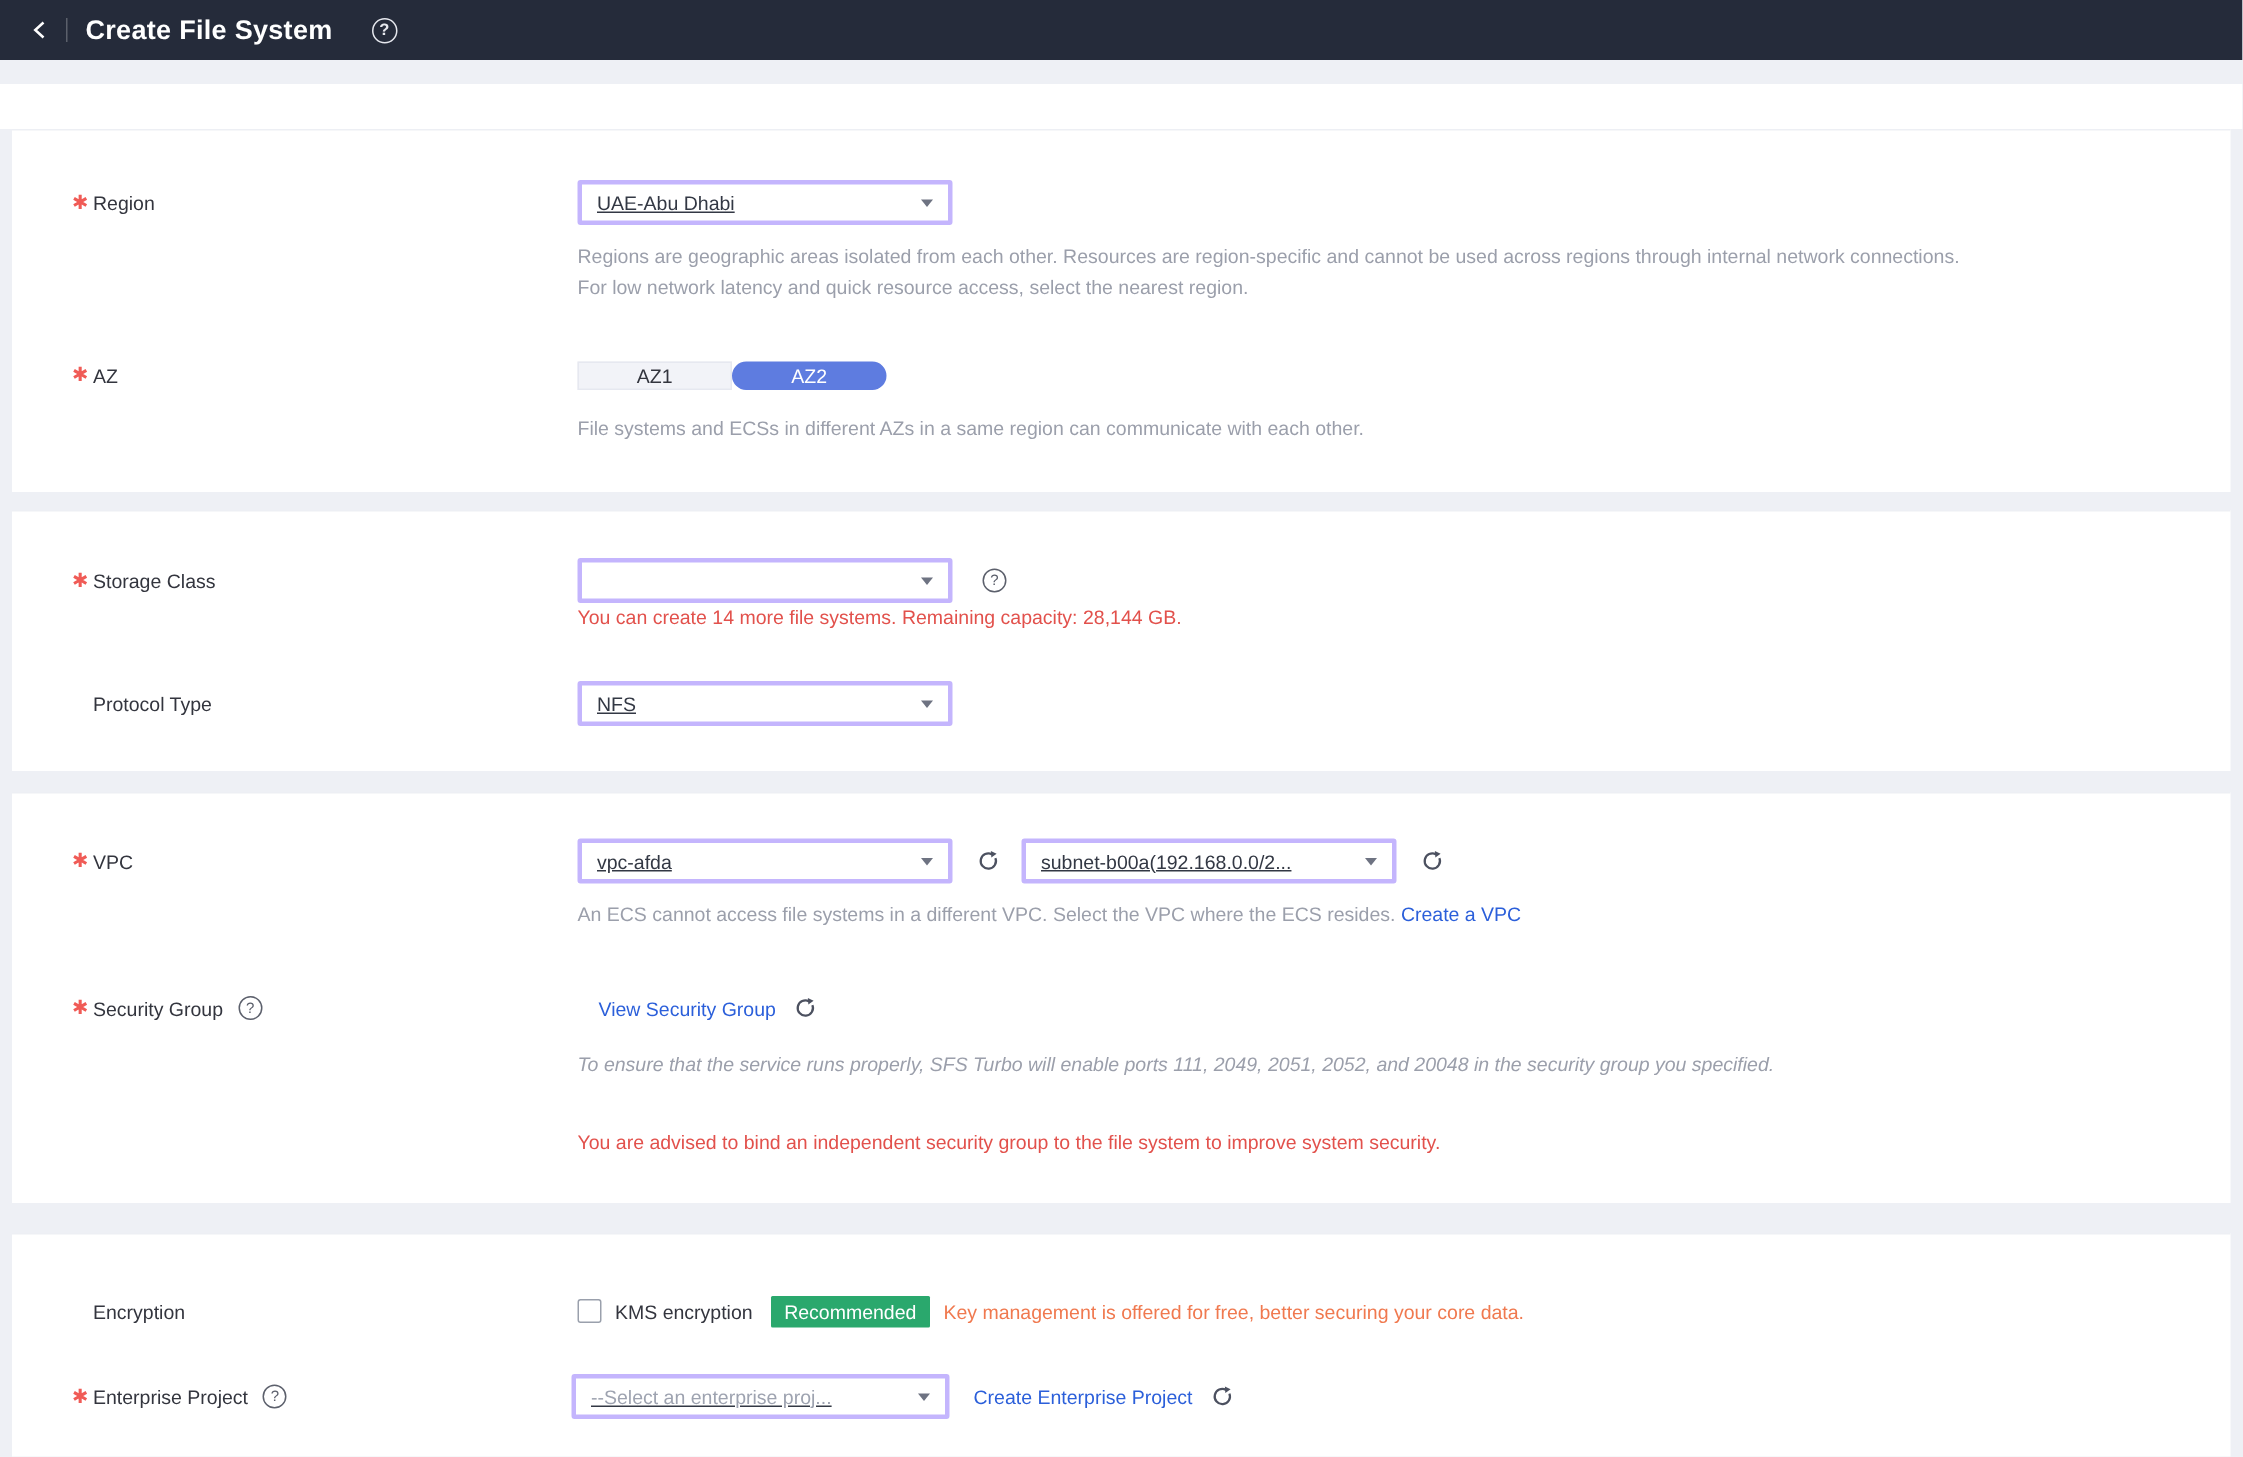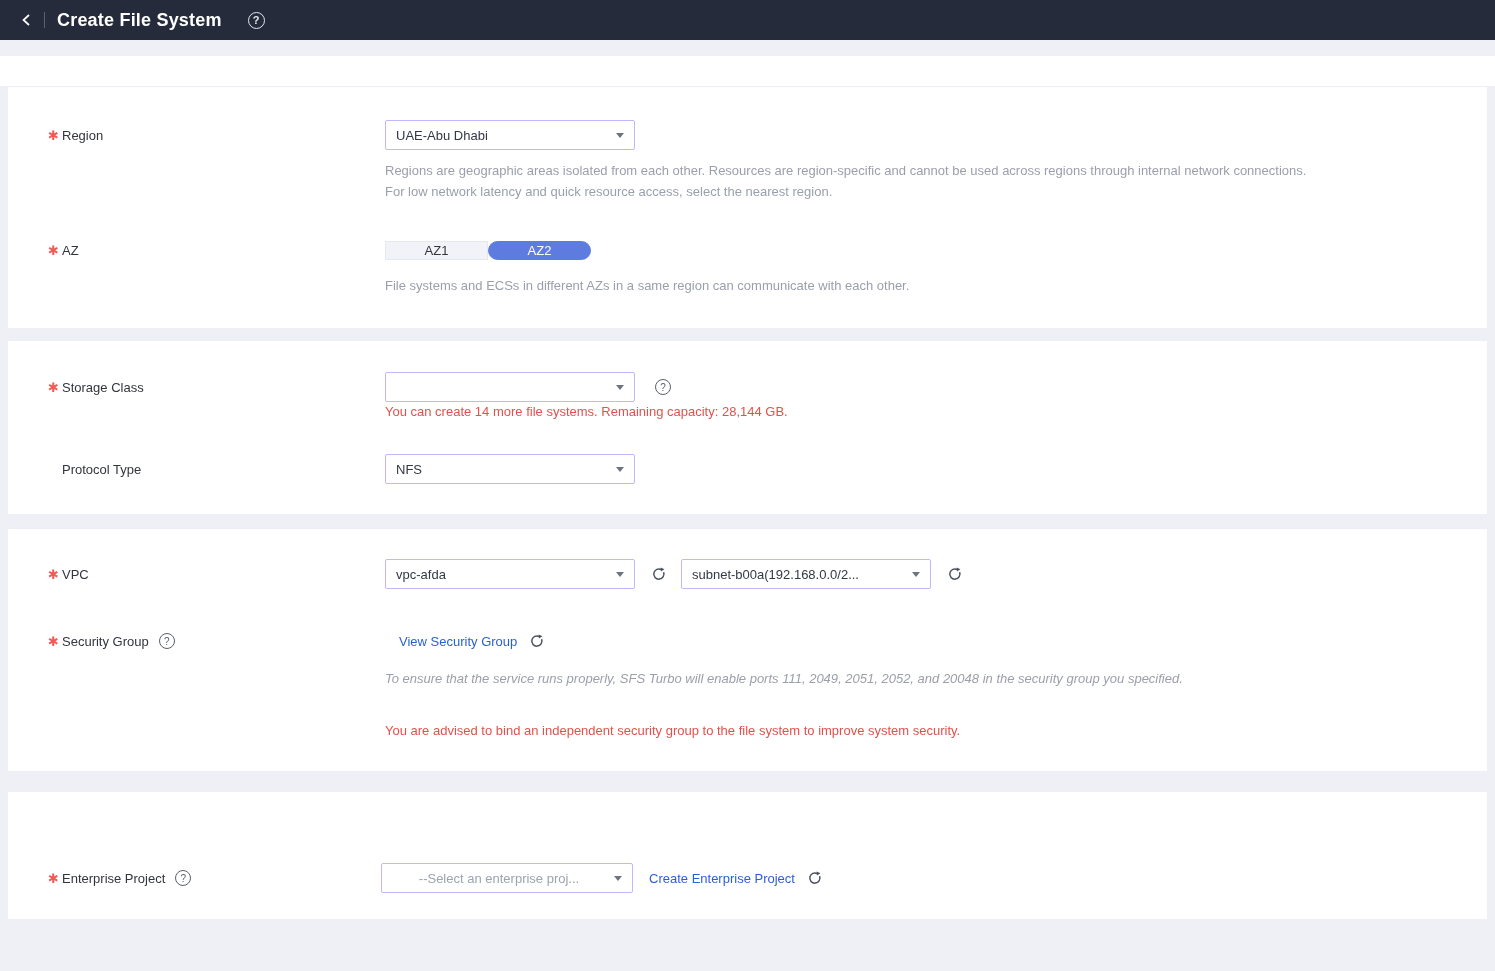--- a/index.html
+++ b/index.html
@@ -39,25 +39,25 @@
   .req-star { width:14px; color:#f05b56; font-size:13px; }
   .req-star.hidden { visibility:hidden; }
   .label-help {
     margin-left:10px; width:16px; height:16px; border:1px solid #5c606c; border-radius:50%;
     display:flex; align-items:center; justify-content:center; font-size:10px; color:#5c606c; cursor:pointer;
   }
   .row-content { flex:1; }
   .control-line { display:flex; align-items:center; height:30px; }
   
   .select-box {
-    width:250px; height:30px; border:1px solid #c4b5fd; border-radius:2px; background:#fff;
-    display:flex; align-items:center; padding:0 10px; cursor:pointer;
+    width:250px; height:30px; border:3px solid #c4b5fd; border-radius:2px; background:#fff;
+    display:flex; align-items:center; padding:0 10px; cursor:pointer;text-decoration:underline;
   }
   .select-box .value { flex:1; color:#333844; white-space:nowrap; overflow:hidden; }
-  .select-box .value.placeholder { color:#9ea3b0;text-align:center; }
+  .select-box .value.placeholder { color:#9ea3b0; }
   .caret {
     width:0; height:0; border-left:4.5px solid transparent; border-right:4.5px solid transparent;
     border-top:5.5px solid #6e7382; margin-left:8px;
   }
   .refresh-btn { margin-left:16px; margin-right:6px; cursor:pointer; display:flex; align-items:center; }
   
   .az-group { display:flex; }
   .az-btn {
     width:103px; height:19px; display:flex; align-items:center; justify-content:center;
     background:#f2f3f8; border:1px solid #e6e8f0; color:#33353e; cursor:pointer;
@@ -197,20 +197,24 @@
             <span class="value">subnet-b00a(192.168.0.0/2...</span>
             <span class="caret"></span>
           </div>
           <span class="refresh-btn">
             <svg width="16" height="16" viewBox="0 0 16 16">
                 <path d="M12.6 6.1 A5.1 5.1 0 1 1 10.4 3.6" fill="none" stroke="#4c5160" stroke-width="1.5"></path>
                 <polygon points="9.6,1.4 13.4,3.2 9.9,5.6" fill="#4c5160"></polygon>
               </svg>
           </span>
         </div>
+        <div class="desc">
+          <span>An ECS cannot access file systems in a different VPC. Select the VPC where the ECS resides.</span>
+          <a class="lnk">Create a VPC</a>
+        </div>
       </div>
     </div>
 
     <div class="form-row" style="margin-top:37px;">
       <div class="row-label">
         <span class="req-star">✱</span>
         <span>Security Group</span>
         <span class="label-help">?</span>
       </div>
       <div class="row-content">
@@ -225,20 +229,34 @@
         </div>
         <div class="desc" style="margin-top:12px;font-style:italic;">To ensure that the service runs properly, SFS Turbo will enable ports 111, 2049, 2051, 2052, and 20048 in the security group you specified.</div>
         <div class="warn-red" style="margin-top:32px;">You are advised to bind an independent security group to the file system to improve system security.</div>
       </div>
     </div>
   </div>
 
   <div class="gap20"></div>
 
   <div class="card" style="padding:40px 0 26px 0;">
+    <div class="form-row">
+      <div class="row-label" style="height:22px;">
+        <span class="req-star hidden">✱</span>
+        <span>Encryption</span>
+      </div>
+      <div class="row-content">
+        <div class="control-line" style="height:22px;">
+          <span class="checkbox"></span>
+          <span class="kms-label">KMS encryption</span>
+          <span class="badge">Recommended</span>
+          <span class="note-orange enc-note">Key management is offered for free, better securing your core data.</span>
+        </div>
+      </div>
+    </div>
 
     <div class="form-row" style="margin-top:31px;">
       <div class="row-label">
         <span class="req-star">✱</span>
         <span>Enterprise Project</span>
         <span class="label-help">?</span>
       </div>
       <div class="row-content">
         <div class="control-line">
           <div class="select-box" style="width:252px;margin-left:-4px;">

